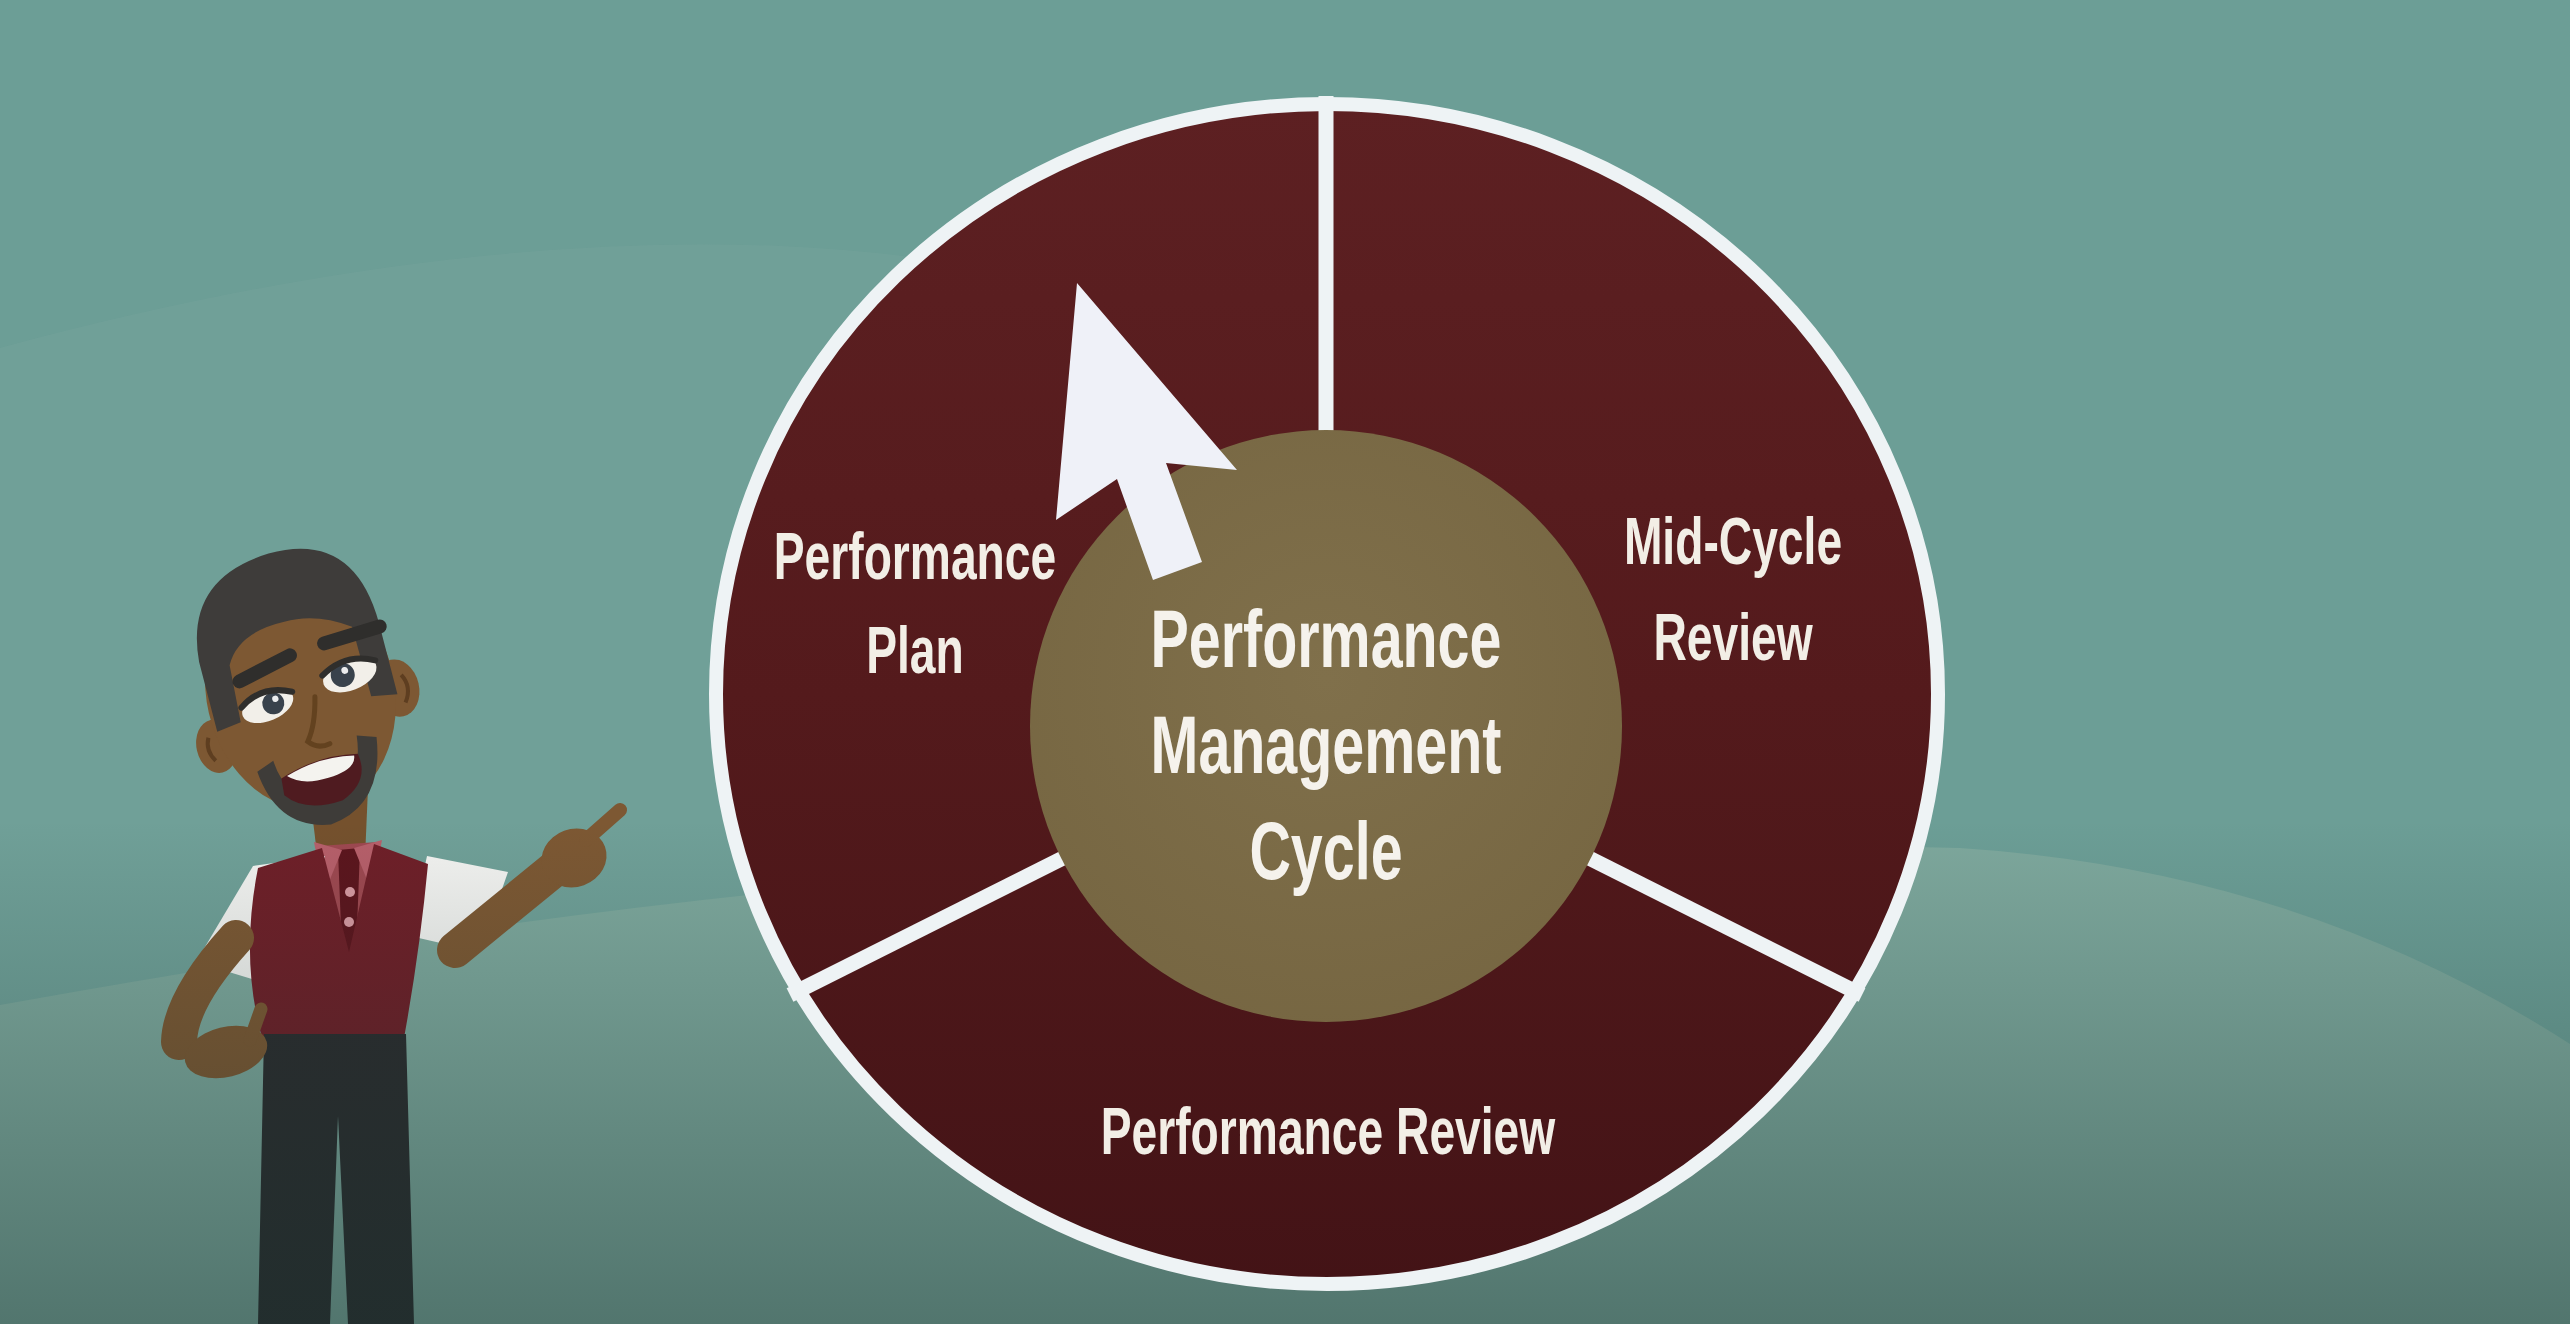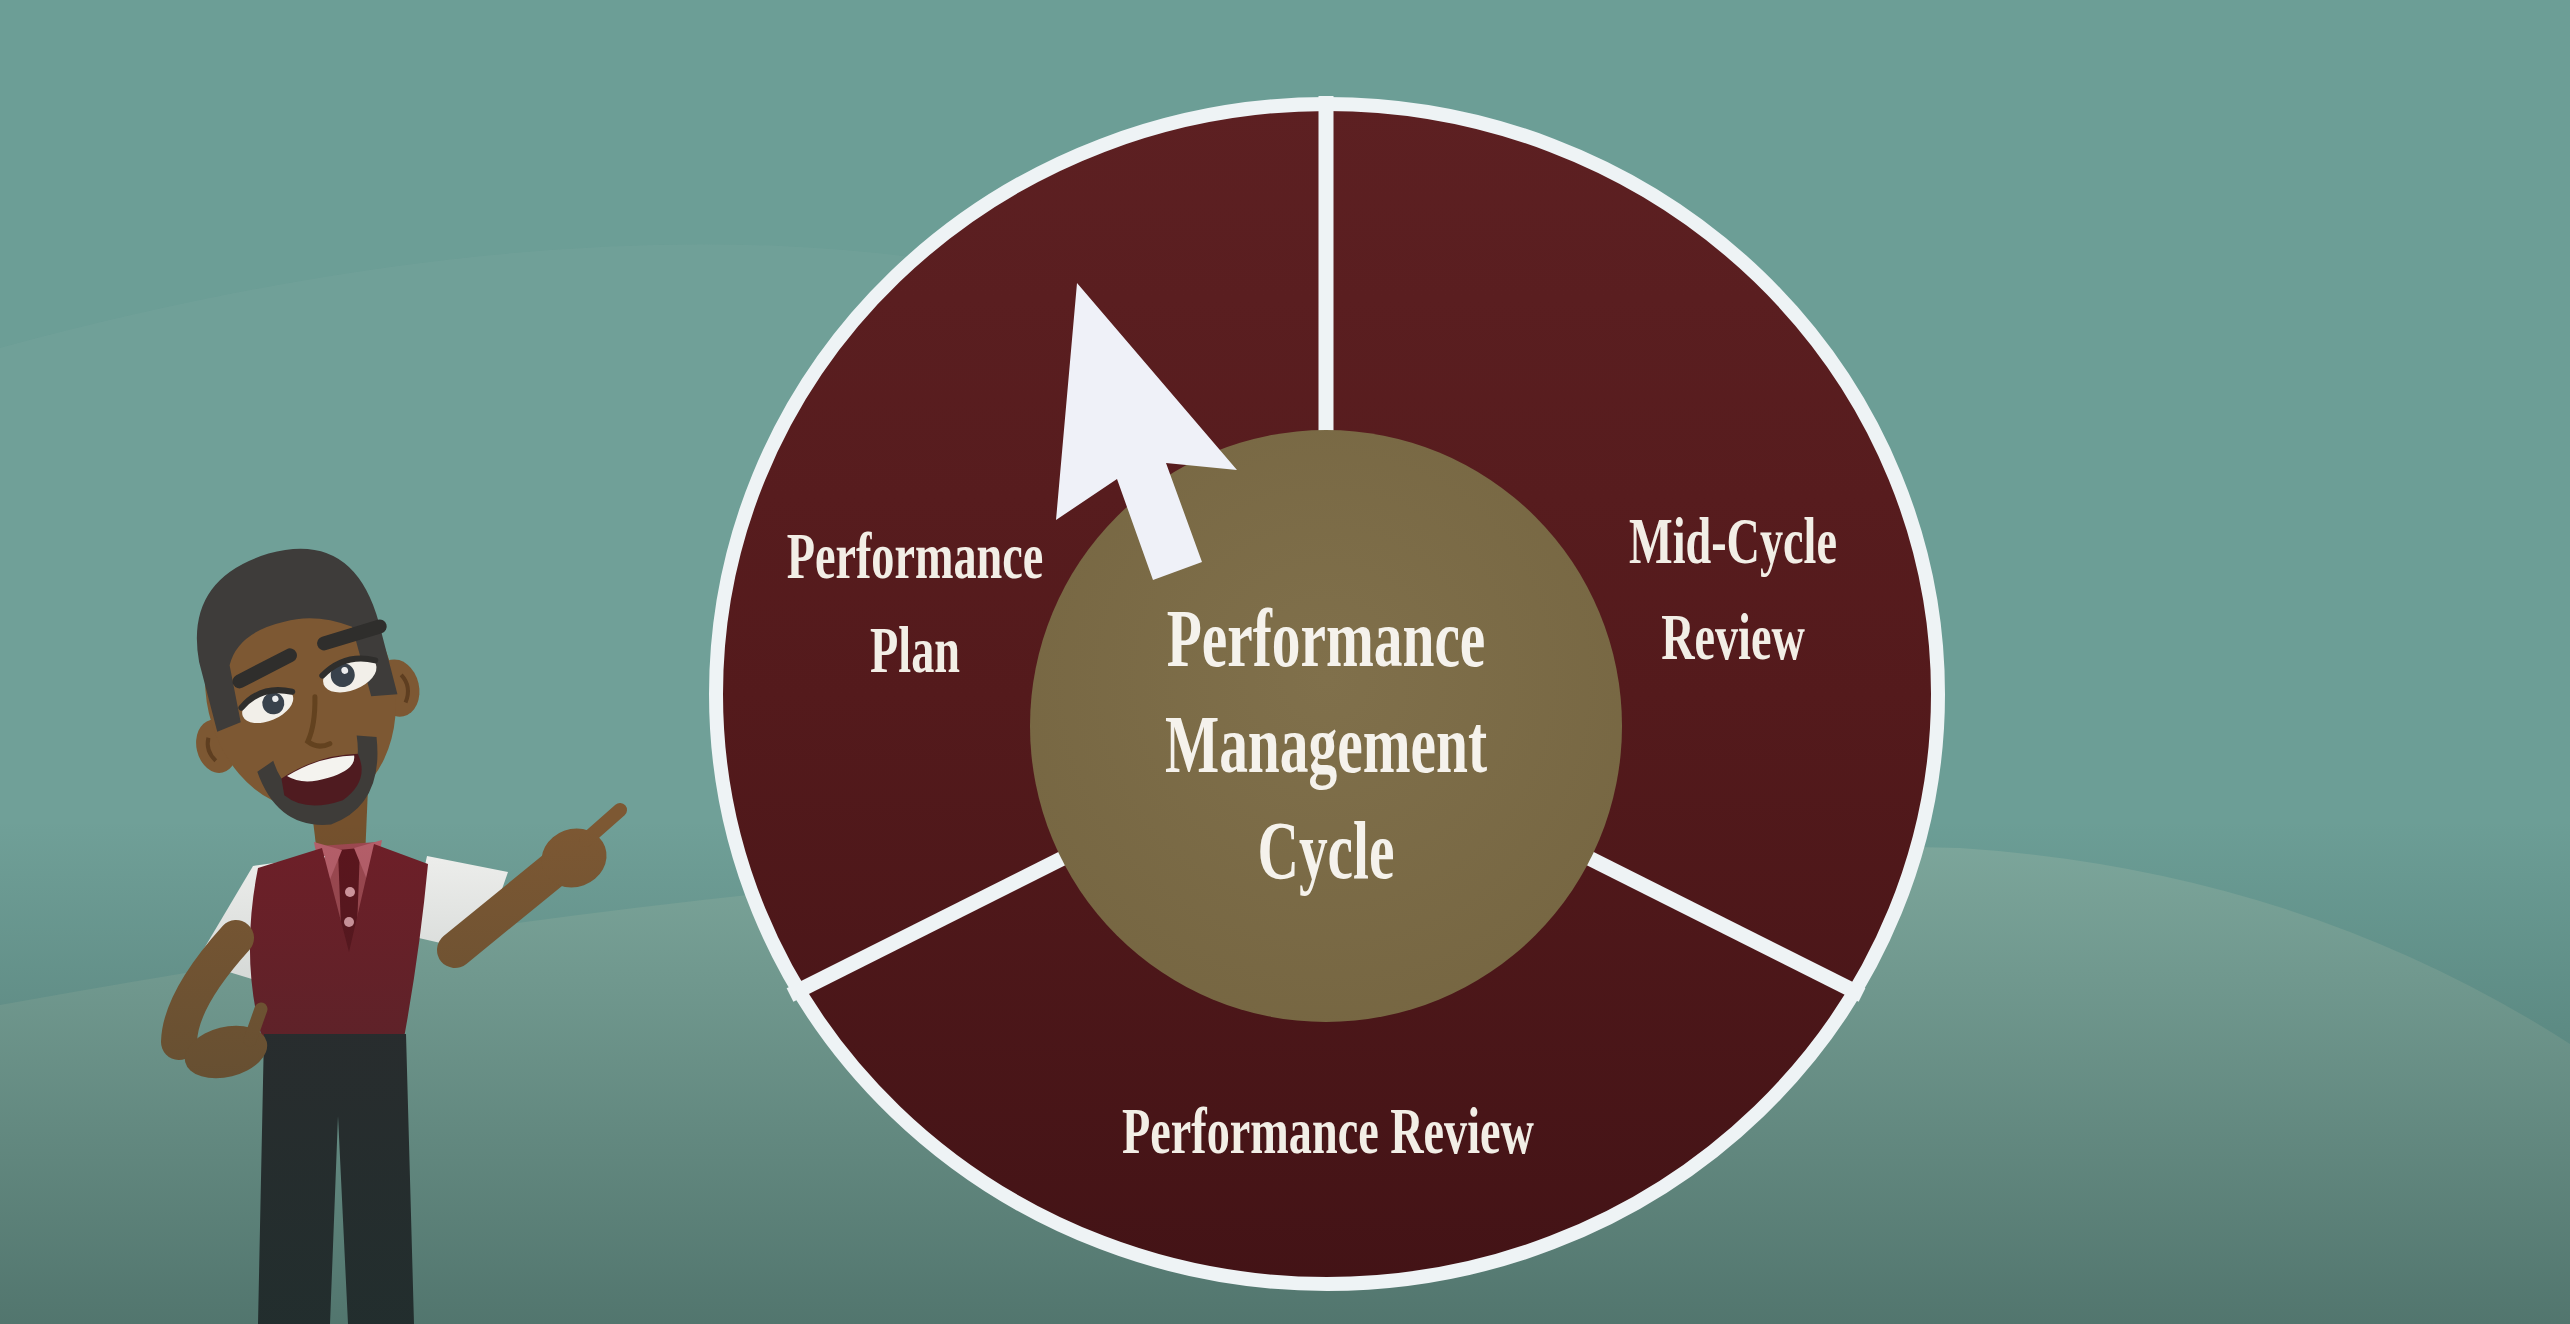--- a/index.html
+++ b/index.html
@@ -1,19 +1,19 @@
 <!DOCTYPE html>
 <html><head>
 <meta charset="utf-8">
 <style>
   html,body { margin:0; padding:0; background:#222; }
   .stage {
     position:relative; width:2570px; height:1324px; overflow:hidden;
     background:#0c4a6e;
-    font-family:Liberation Serif, serif;
+    font-family:Liberation Sans, sans-serif;
   }
   .stage svg.scene { position:absolute; left:0; top:0; width:2570px; height:1324px; display:block; }
   .label {
     position:absolute; color:#f2eee6; font-weight:bold; text-align:center;
     transform:scaleX(0.70); transform-origin:50% 50%;
     letter-spacing:0px; white-space:nowrap;
   }
   .label .ln { display:block; }
   .label-plan   { left:665px;  top:509px;  width:500px; font-size:66px; line-height:94px; }
   .label-mid    { left:1483px; top:493px;  width:500px; font-size:66px; line-height:96px; }

